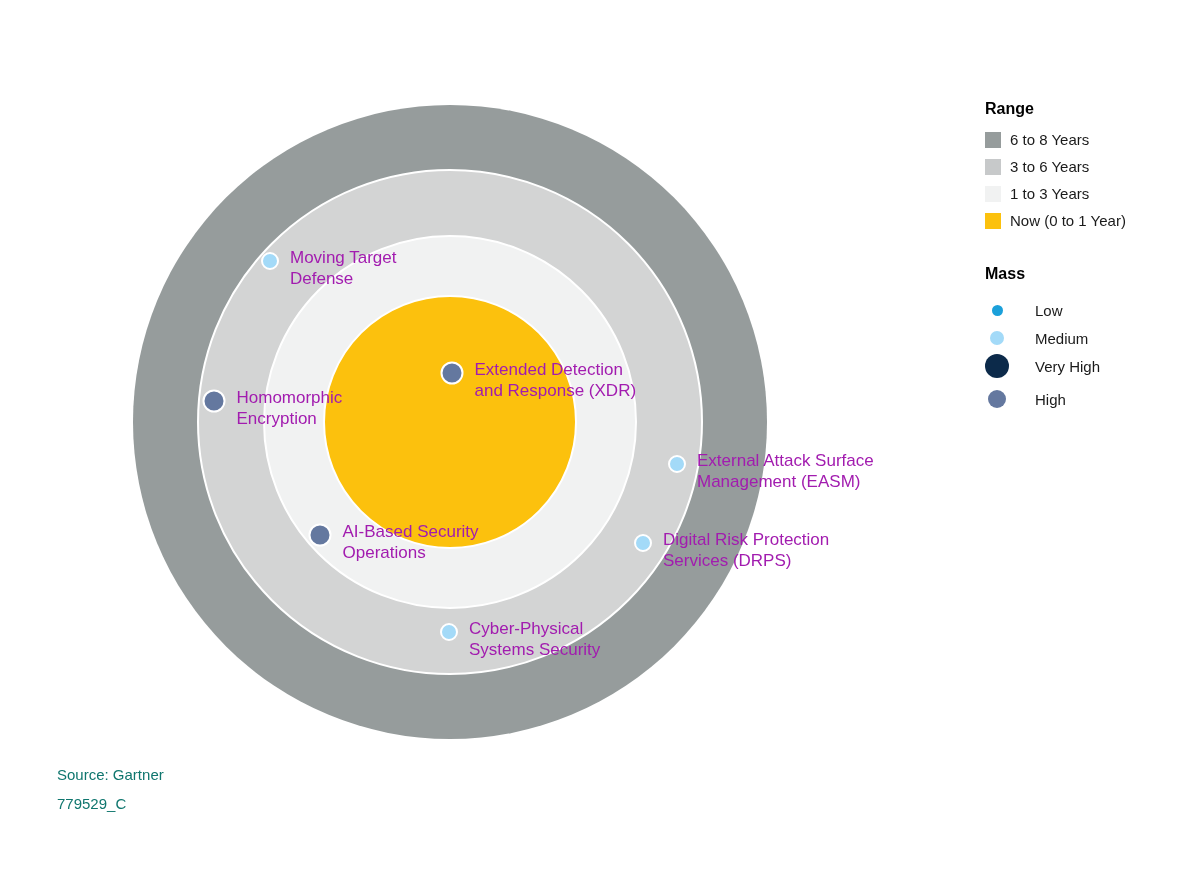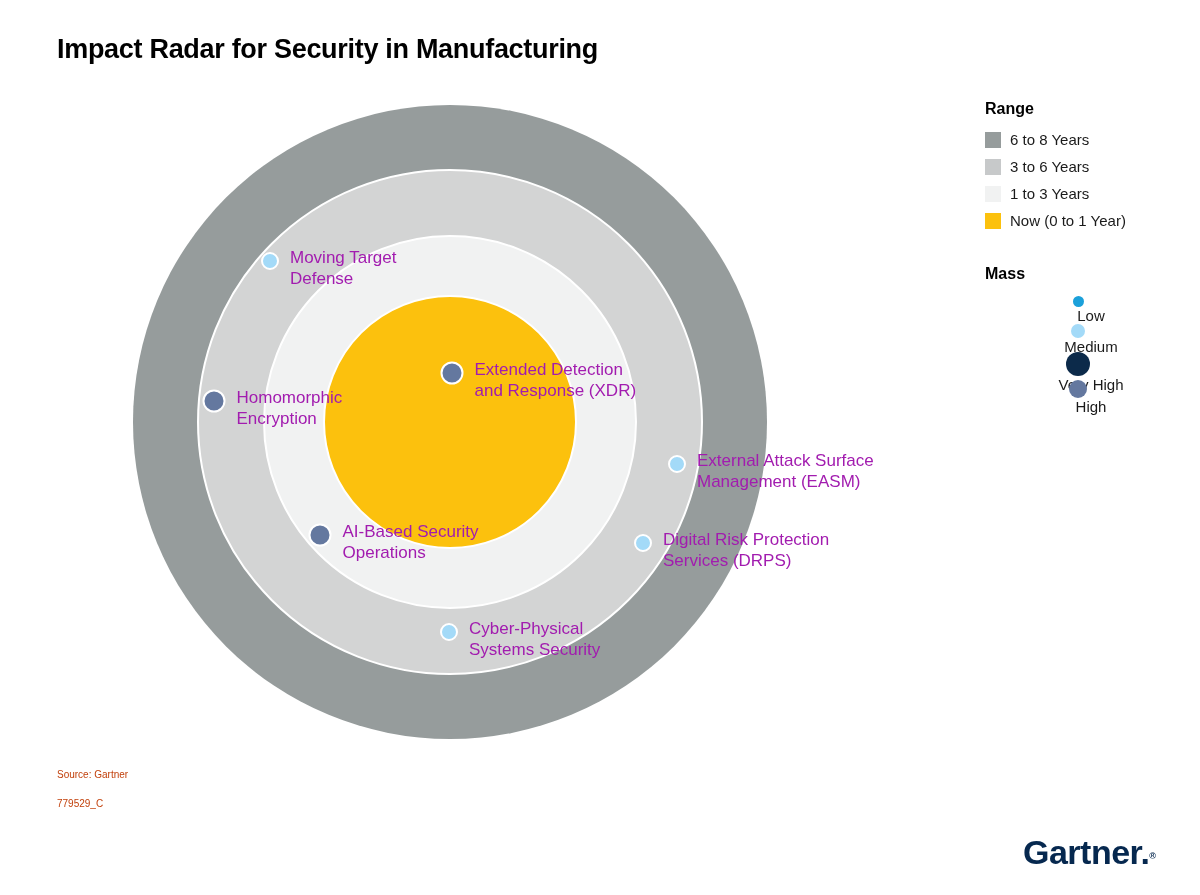--- a/index.html
+++ b/index.html
@@ -17,38 +17,37 @@
               border-radius:50%; border:2px solid #ffffff; box-sizing:content-box; display:block; }
   .blip-label { position:absolute; top:-14px; white-space:nowrap; font-size:17px;
                 line-height:21px; color:#a21caf; }
 
   
   .legend { position:absolute; left:985px; top:100px; width:212px; }
   .legend-title { font-size:16px; font-weight:700; color:#000000; margin-bottom:13px; }
   .range-item { display:flex; align-items:center; margin-bottom:10px; font-size:15px; color:#1a1a1a; }
   .swatch { width:16px; height:16px; margin-right:9px; flex:none; display:inline-block; }
   .mass-section { margin-top:36px; }
-  .mass-item { display:flex; align-items:center; height:28px; font-size:15px; color:#1a1a1a;flex-direction:column; }
+  .mass-item { display:flex; align-items:center; height:28px; font-size:15px; color:#1a1a1a; }
   .mass-item:last-child { height:38px; }
   .mass-dot-slot { width:24px; display:flex; align-items:center; justify-content:center;
                    margin-right:26px; flex:none; }
   .mass-dot { border-radius:50%; display:inline-block; }
 
   
-  .source { position:absolute; left:57px; top:760px; font-size:10px; color:#c2410c; line-height:29px; }
+  .source { position:absolute; left:57px; top:760px; font-size:15px; color:#0f766e; line-height:29px; }
   .logo { position:absolute; right:44px; top:833px; font-size:34px; font-weight:700;
           color:#06284f; letter-spacing:-0.5px; }
   .logo .reg { font-size:9px; vertical-align:5px; letter-spacing:0; }
 </style>
 </head>
 <body>
 
 <div class="page">
 
-  <h1 class="page-title">Impact Radar for Security in Manufacturing</h1>
 
   <div id="radar">
       <div class="ring" style="left: 133px; top: 105px; width: 634px; height: 634px; background: rgb(150, 156, 156); border: none;"></div>
       <div class="ring" style="left: 197px; top: 169px; width: 506px; height: 506px; background: rgb(211, 212, 212);"></div>
       <div class="ring" style="left: 263px; top: 235px; width: 374px; height: 374px; background: rgb(241, 242, 242);"></div>
       <div class="ring" style="left: 323px; top: 295px; width: 254px; height: 254px; background: rgb(252, 193, 13);"></div>
       <div class="blip" style="left: 270px; top: 261px;">
         <span class="blip-dot" style="width: 14px; height: 14px; background: rgb(163, 218, 248);"></span>
         <span class="blip-label" style="left: 20px;">Moving Target<br>Defense</span>
       </div>
@@ -126,15 +125,14 @@
         <span>High</span>
       </div>
     </div>
   </aside>
 
   <div class="source">
     <div>Source: Gartner</div>
     <div>779529_C</div>
   </div>
 
-  <div class="logo"><span>Gartner.</span><span class="reg">®</span></div>
 
 </div>
 
 </body></html>

